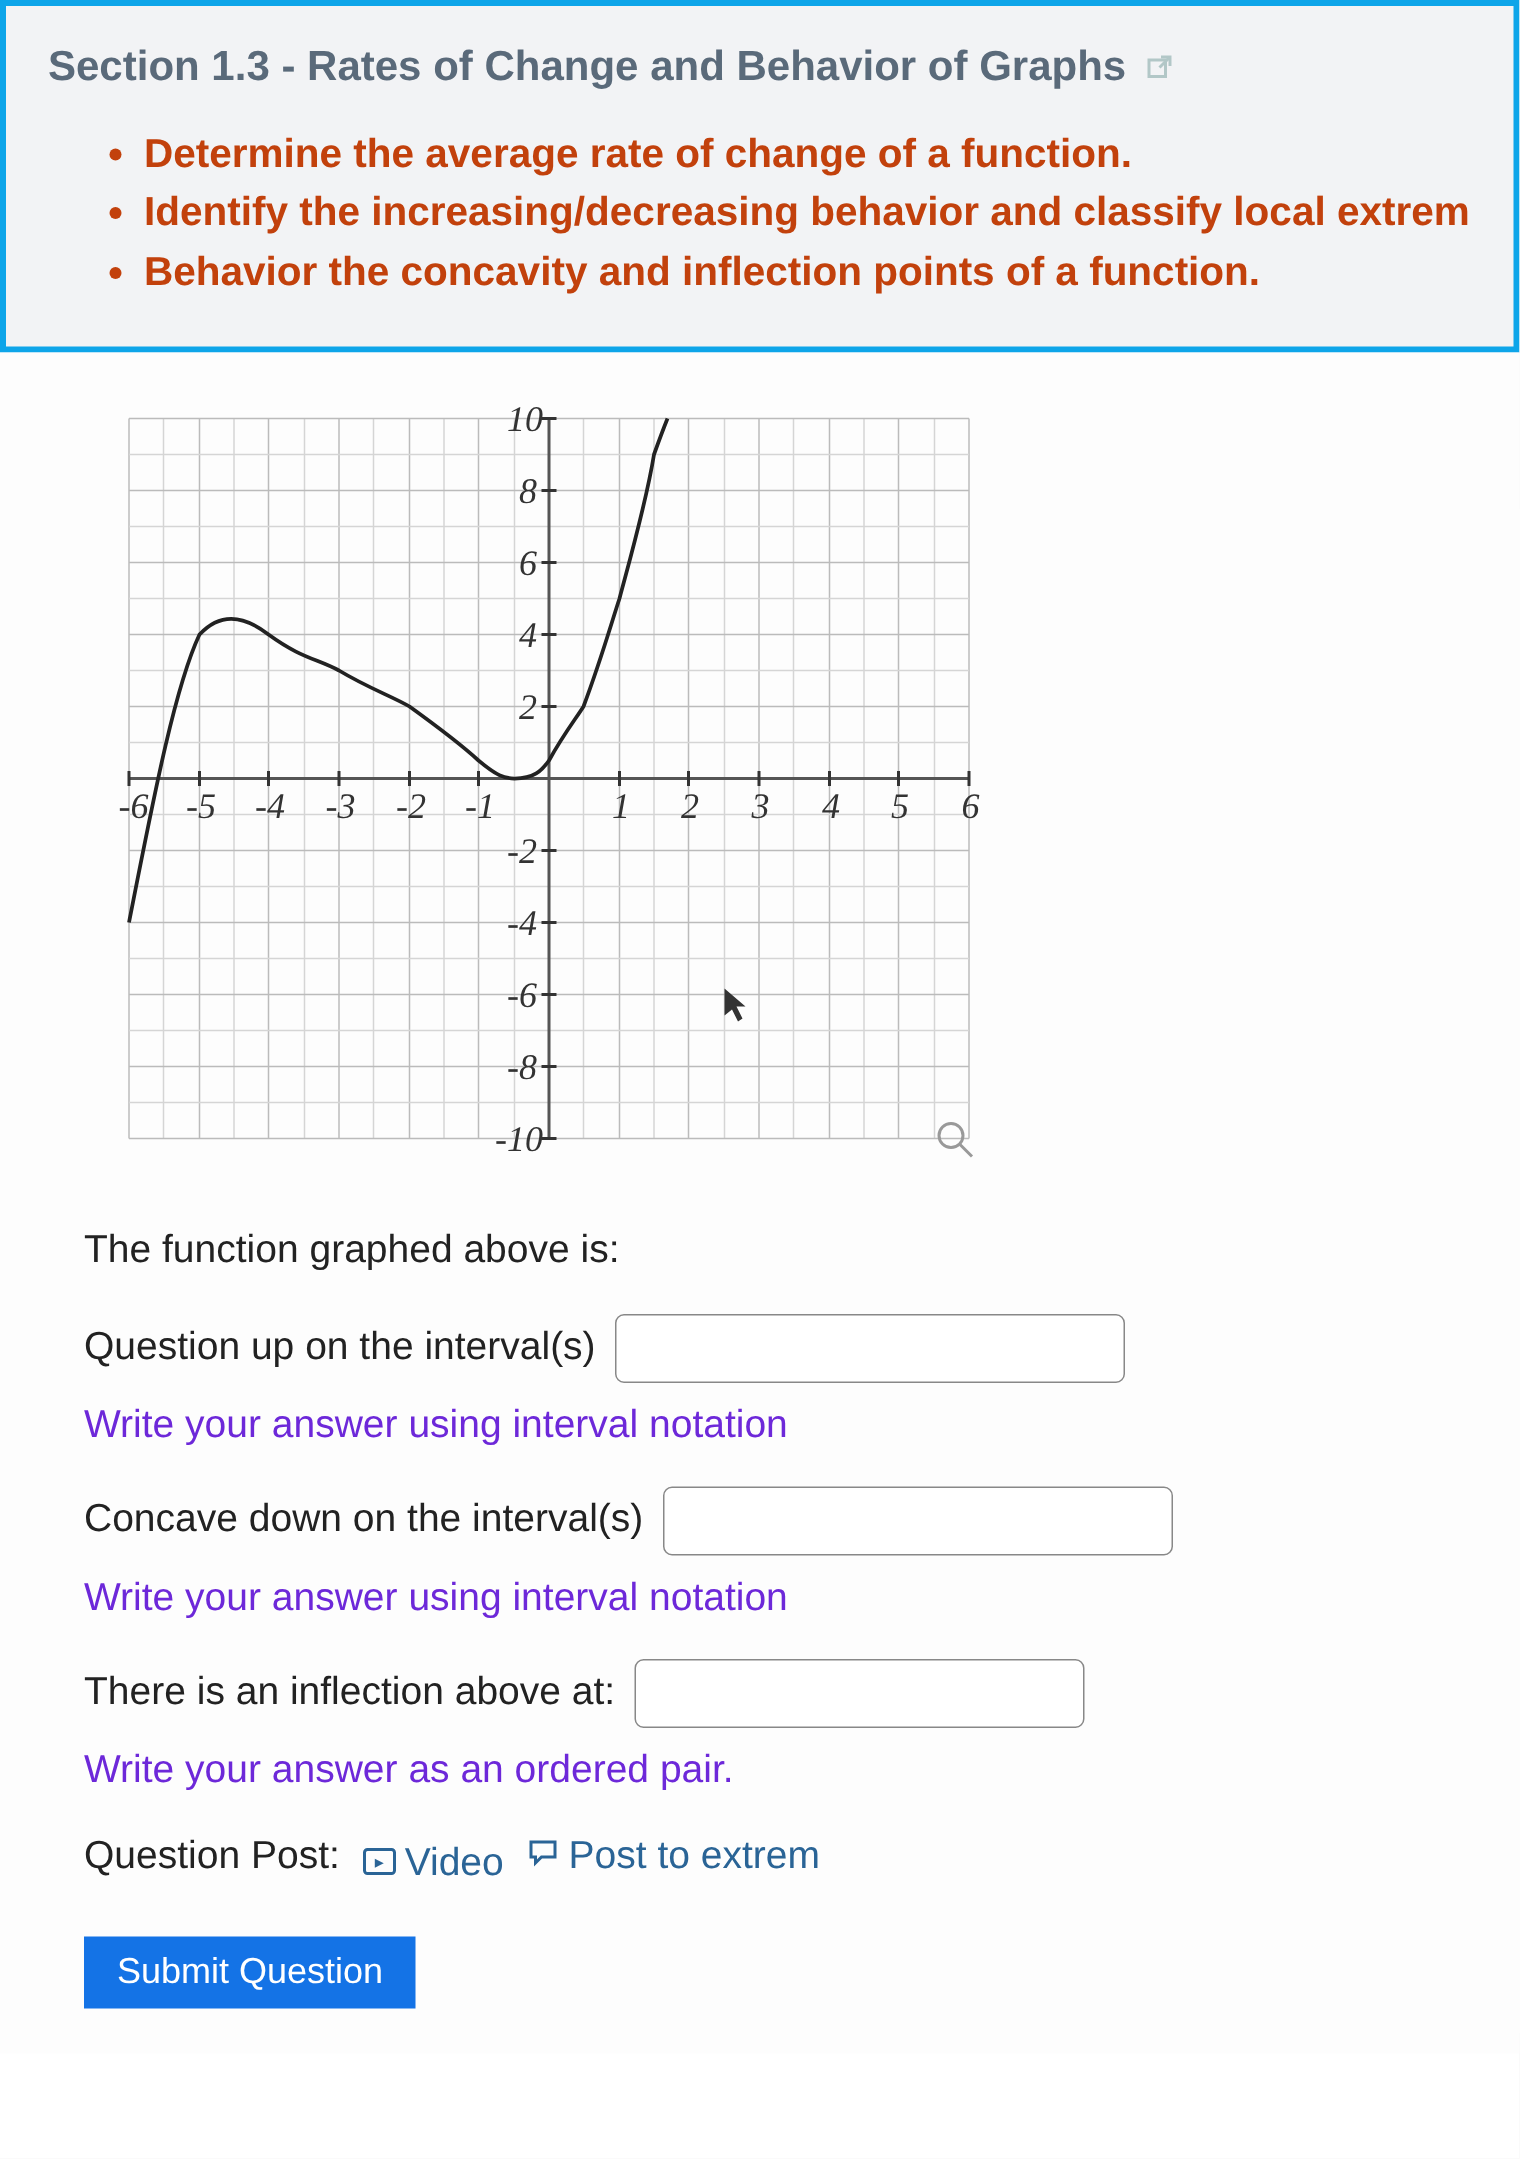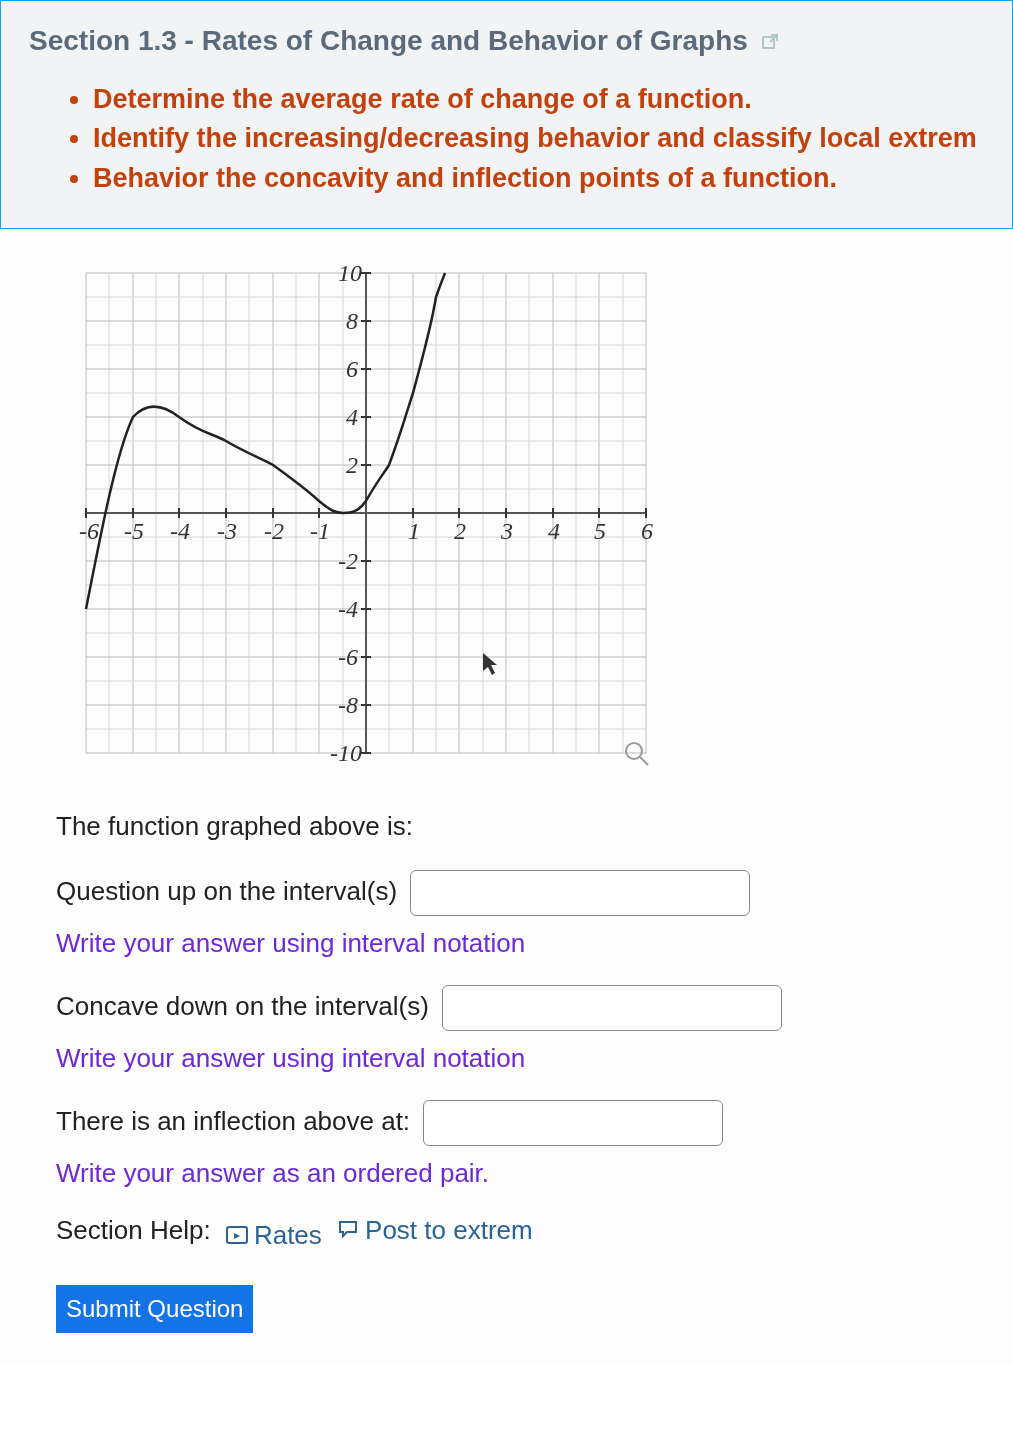--- a/index.html
+++ b/index.html
@@ -9,21 +9,21 @@
       width: 1013px;
       color: #333;
     }
     .page {
       background: #fff;
       min-height: 1439px;
       position: relative;
     }
     .header-box {
       background: #f2f3f5;
-      border: 1px solid #0ea5e9;
+      border: 4px solid #0ea5e9;
       padding: 24px 28px 28px 28px;
       margin: 0;
     }
     .section-title {
       color: #5a6a7a;
       font-size: 28px;
       font-weight: 700;
       margin-bottom: 22px;
     }
     .ext-icon {
@@ -99,21 +99,21 @@
       border-radius: 3px;
       width: 22px; height: 18px;
       align-items: center; justify-content: center;
       font-size: 12px;
     }
     .submit-btn {
       display: inline-block;
       background: #1473e6;
       color: #fff;
       font-size: 24px;
-      padding: 10px 10px;
+      padding: 10px 22px;
       border: none;
       margin-top: 34px;
       cursor: pointer;
       font-weight: 500;
     }
     svg.graph { display: block; }
     .tick-label { font-family: Georgia, 'Times New Roman', serif; font-size: 24px; font-style: italic; fill: #333; }
     .grid-line { stroke: #bbb; stroke-width: 1; }
     .grid-sub { stroke: #d5d5d5; stroke-width: 1; }
     .axis-line { stroke: #555; stroke-width: 2; }
@@ -295,24 +295,24 @@
 
     <div class="q-block">
       <div class="q-row">
         <span>There is an inflection above at:</span>
         <input type="text" class="answer-input" style="width: 300px;" value="">
       </div>
       <div class="q-hint">Write your answer as an ordered pair.</div>
     </div>
 
     <div class="help-row">
-      <span>Section Help:</span>
+      <span>Question Post:</span>
       <span class="help-link">
         <span class="help-icon">▸</span>
-        <span>Rates</span>
+        <span>Video</span>
       </span>
       <span class="help-link">
         <span>
           <svg width="22" height="20" viewBox="0 0 22 20">
               <path d="M3 3 H19 V13 H10 L6 17 V13 H3 Z" fill="none" stroke="#2a6496" stroke-width="2"></path>
             </svg>
         </span>
         <span>Post to extrem</span>
       </span>
     </div>

